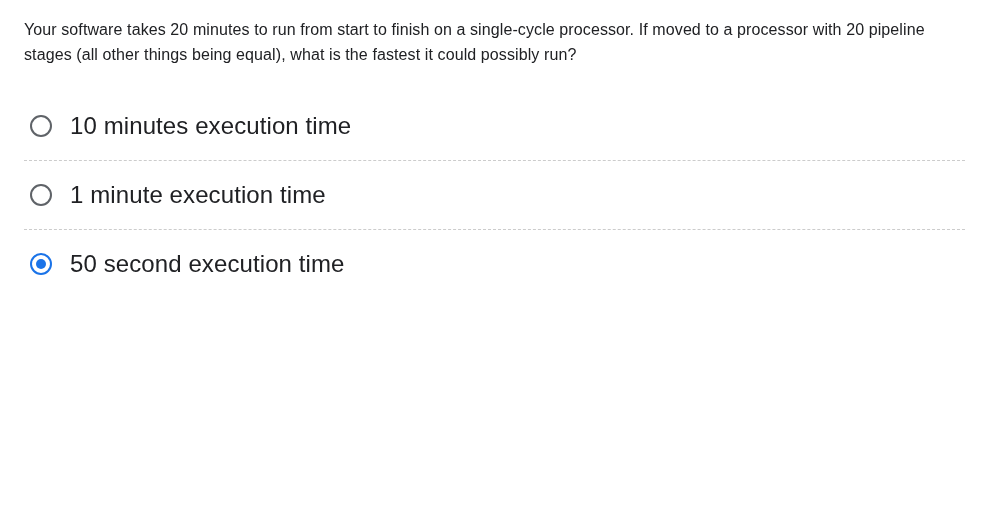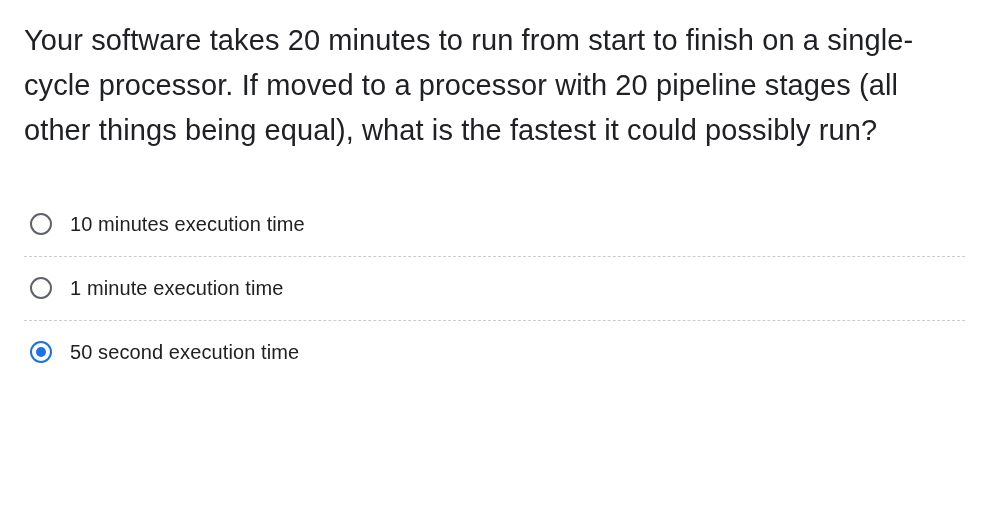--- a/index.html
+++ b/index.html
@@ -8,24 +8,24 @@
       box-sizing: border-box;
     }
     body {
       font-family: Arial, Helvetica, sans-serif;
       background: #ffffff;
       width: 989px;
       height: 511px;
       padding: 18px 24px;
     }
     .question-text {
-      font-size: 29px;
+      font-size: 16px;
       color: #202124;
       line-height: 1.55;
-      margin-bottom: 40px;
+      margin-bottom: 24px;
       letter-spacing: 0.1px;
     }
     .options-container {
       width: 100%;
     }
     .option-row {
       display: flex;
       align-items: center;
       padding: 20px 0 20px 6px;
       border-bottom: 1px dashed #cccccc;
@@ -52,21 +52,21 @@
       width: 10px;
       height: 10px;
       border-radius: 50%;
       background: #1a73e8;
       display: none;
     }
     .radio-circle.selected .radio-inner {
       display: block;
     }
     .option-label {
-      font-size: 20px;
+      font-size: 24px;
       color: #202124;
       letter-spacing: 0.1px;
     }
   </style>
 </head>
 <body>
 
 <div class="question-text">Your software takes 20 minutes to run from start to finish on a single-cycle processor.  If moved to a processor with 20 pipeline stages (all other things being equal), what is the fastest it could possibly run?</div>
 
 <div class="options-container">

